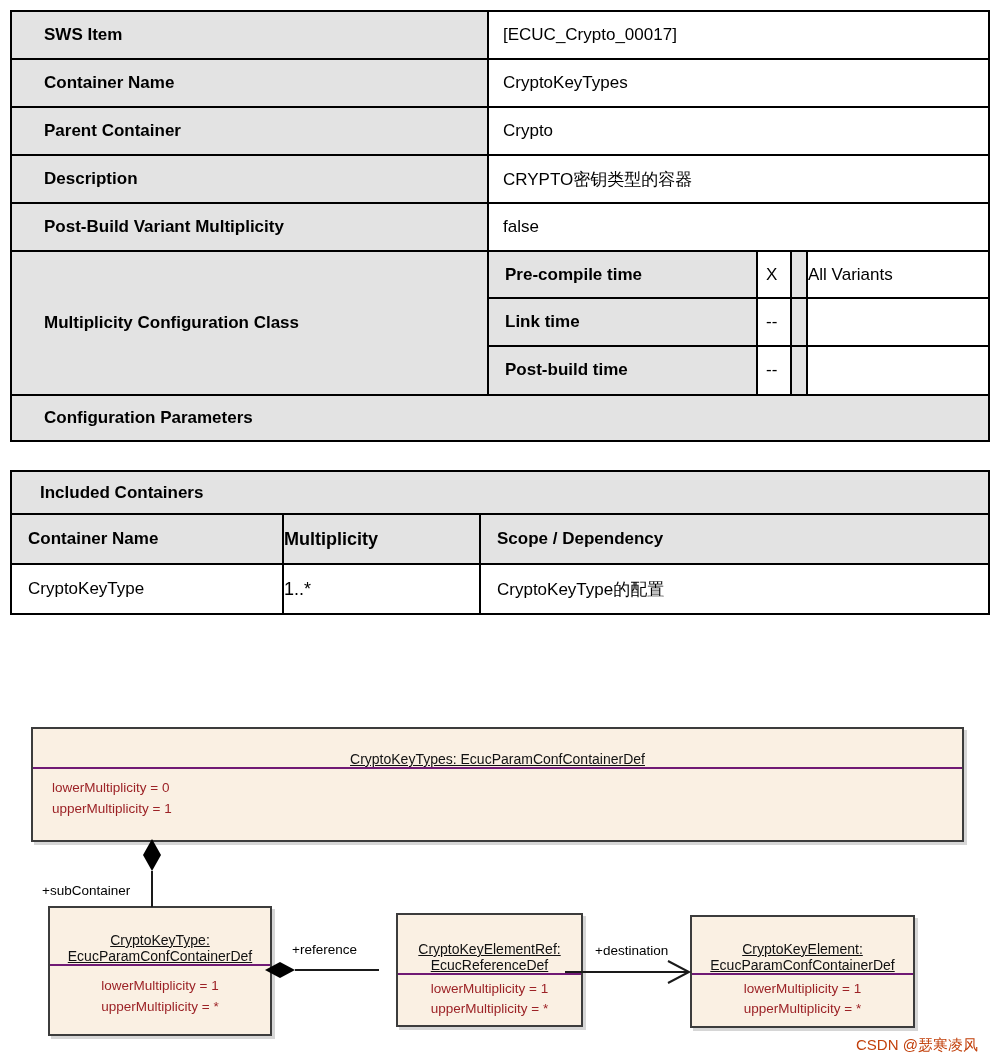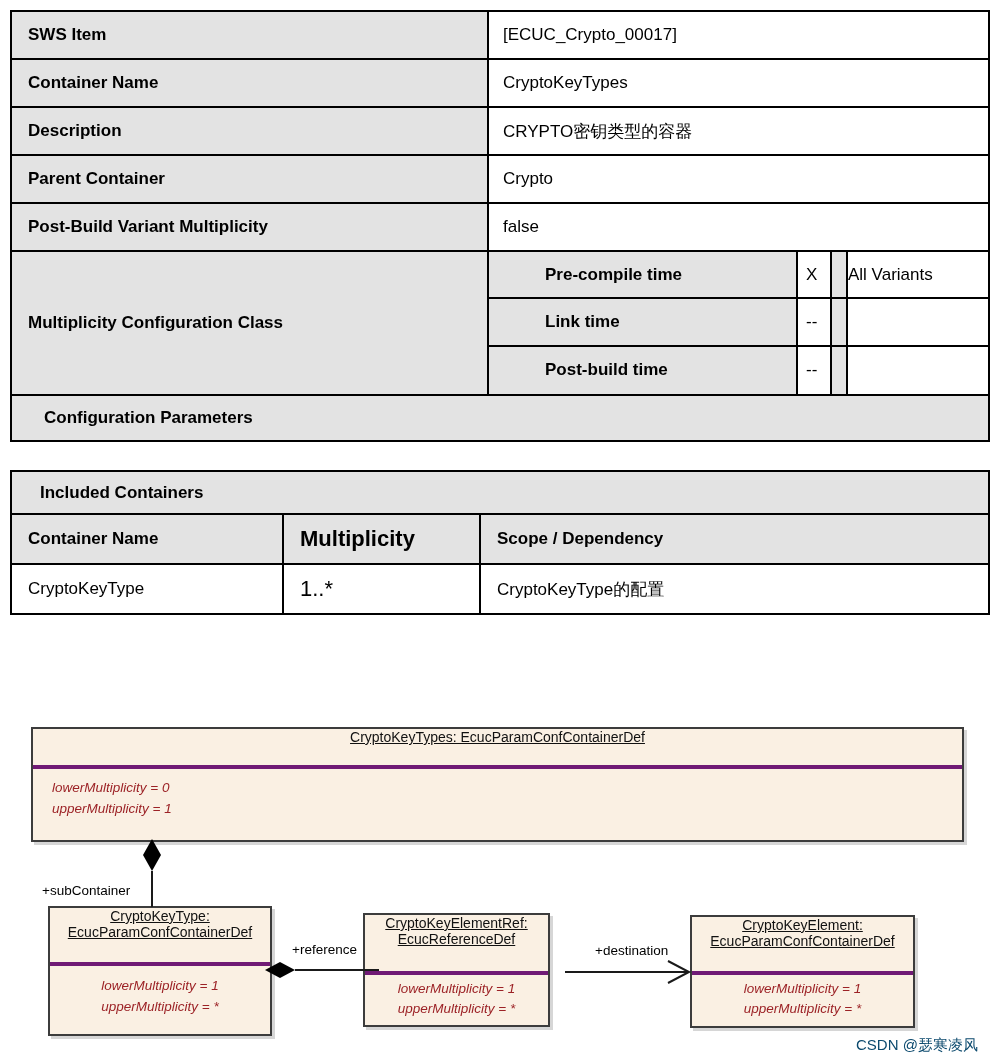--- a/index.html
+++ b/index.html
@@ -9,31 +9,31 @@
   }
 
   
   .spec-table {
     position:absolute; left:10px; top:10px; width:980px;
     border:2px solid #000; box-sizing:border-box; background:#fff;
   }
   .srow { display:flex; height:48px; box-sizing:border-box; border-bottom:2px solid #000; }
   .cell-label {
     width:477px; box-sizing:border-box; background:#e3e3e3; border-right:2px solid #000;
-    display:flex; align-items:center; padding-left:16px; font-weight:bold; font-size:17px;
+    display:flex; align-items:center; padding-left:32px; font-weight:bold; font-size:17px;
   }
   .cell-value { flex:1; display:flex; align-items:center; padding-left:14px; font-size:17px; background:#fff; }
 
   .srow-mcc { height:144px; }
   .mcc-right { flex:1; display:flex; flex-direction:column; }
   .mcc-row { display:flex; height:48px; box-sizing:border-box; border-bottom:2px solid #000; background:#e3e3e3; }
   .mcc-row:last-child { border-bottom:none; }
   .mcc-phase {
     width:269px; box-sizing:border-box; border-right:2px solid #000; background:#e3e3e3;
-    display:flex; align-items:center; padding-left:16px; font-weight:bold; font-size:17px;margin-left:40px;
+    display:flex; align-items:center; padding-left:16px; font-weight:bold; font-size:17px;
   }
   .mcc-mark {
     width:34px; box-sizing:border-box; border-right:2px solid #000; background:#fff;
     display:flex; align-items:center; padding-left:8px; font-size:17px;
   }
   .mcc-gap { width:16px; box-sizing:border-box; border-right:2px solid #000; background:#e3e3e3; }
   .mcc-variant { flex:1; background:#fff; display:flex; align-items:center; padding-left:0; font-size:17px; }
 
   .srow-footer {
     height:44px; background:#e3e3e3; font-weight:bold; font-size:17px;
@@ -45,82 +45,82 @@
     position:absolute; left:10px; top:470px; width:980px;
     border:2px solid #000; box-sizing:border-box; background:#fff;
   }
   .inc-title {
     height:43px; background:#e3e3e3; border-bottom:2px solid #000; box-sizing:border-box;
     font-weight:bold; font-size:17px; display:flex; align-items:center; padding-left:28px;
   }
   .inc-head { display:flex; height:50px; box-sizing:border-box; border-bottom:2px solid #000; background:#e3e3e3; font-weight:bold; }
   .inc-row  { display:flex; height:48px; box-sizing:border-box; background:#fff; }
   .inc-c1 { width:272px; box-sizing:border-box; border-right:2px solid #000; display:flex; align-items:center; padding-left:16px; font-size:17px; }
-  .inc-c2 { width:197px; box-sizing:border-box; border-right:2px solid #000; display:flex; align-items:center; padding-left:16px; font-size:22px; }
+  .inc-c2 { width:197px; box-sizing:border-box; border-right:2px solid #000; display:flex; align-items:center; font-size:18px; }
   .inc-c3 { flex:1; display:flex; align-items:center; padding-left:16px; font-size:17px;border-radius:21px; }
 
   
   .uml-box {
     position:absolute; background:#faf0e3; border:2px solid #3c3c3c; box-sizing:border-box;
     box-shadow:3px 3px 0 rgba(165,165,165,0.45);
   }
   .uml-title {
-    border-bottom:4px solid #701a75; box-sizing:border-box;
-    display:flex; flex-direction:column; align-items:center; justify-content:flex-start;
+    border-bottom:2px solid #701a75; box-sizing:border-box;
+    display:flex; flex-direction:column; align-items:center; justify-content:flex-end;
     font-size:14px; color:#111; text-align:center;
   }
   .uml-title span { text-decoration:underline; }
-  .uml-attrs { color:#9c2226; font-size:13.5px; line-height:21px;font-style:italic; }
+  .uml-attrs { color:#9c2226; font-size:13.5px; line-height:21px; }
 
   #box-top { left:31px; top:727px; width:933px; height:115px; }
   #box-top .uml-title { height:40px; }
   #box-top .uml-attrs { text-align:left; padding:8px 0 0 19px; }
 
   #box-keytype { left:39px; top:906px; width:224px; height:130px;margin-left:9px; }
   #box-keytype .uml-title { height:58px; }
   #box-keytype .uml-attrs { text-align:center; padding-top:9px; }
 
-  #box-elemref { left:363px; top:913px; width:187px; height:114px; }
+  #box-elemref { left:396px; top:913px; width:187px; height:114px; }
   #box-elemref .uml-title { height:60px; }
   #box-elemref .uml-attrs { text-align:center; padding-top:4px; line-height:20px; }
 
   #box-elem { left:690px; top:915px; width:225px; height:113px; }
   #box-elem .uml-title { height:58px; }
   #box-elem .uml-attrs { text-align:center; padding-top:4px; line-height:20px; }
 
   .uml-label { position:absolute; font-size:13.5px; color:#000000; white-space:nowrap; }
   #lbl-sub  { left:42px;  top:883px; }
   #lbl-ref  { left:292px; top:942px; }
   #lbl-dest { left:595px; top:943px; }
 
   #connectors { position:absolute; left:0; top:0; width:1003px; height:1062px; pointer-events:none; }
 
-  #watermark { position:absolute; left:856px; top:1036px; font-size:15px; color:#0c4a6e; white-space:nowrap; }
+  #watermark { position:absolute; left:856px; top:1036px; font-size:15px; color:#c2410c; white-space:nowrap; }
 </style>
 </head>
 <body>
 
 <div class="page">
 
   <div class="spec-table">
     <div class="srow">
       <div class="cell-label">SWS Item</div>
       <div class="cell-value">[ECUC_Crypto_00017]</div>
     </div>
     <div class="srow">
       <div class="cell-label">Container Name</div>
       <div class="cell-value">CryptoKeyTypes</div>
     </div>
     <div class="srow">
+      <div class="cell-label">Parent Container</div>
+      <div class="cell-value">Crypto</div>
+    </div>
+    <div class="srow">
       <div class="cell-label">Description</div>
       <div class="cell-value">CRYPTO密钥类型的容器</div>
-    </div>
-    <div class="srow">
-      <div class="cell-label">Parent Container</div>
-      <div class="cell-value">Crypto</div>
     </div>
     <div class="srow">
       <div class="cell-label">Post-Build Variant Multiplicity</div>
       <div class="cell-value">false</div>
     </div>
 
     <div class="srow srow-mcc">
       <div class="cell-label">Multiplicity Configuration Class</div>
       <div class="mcc-right">
         <div class="mcc-row">

